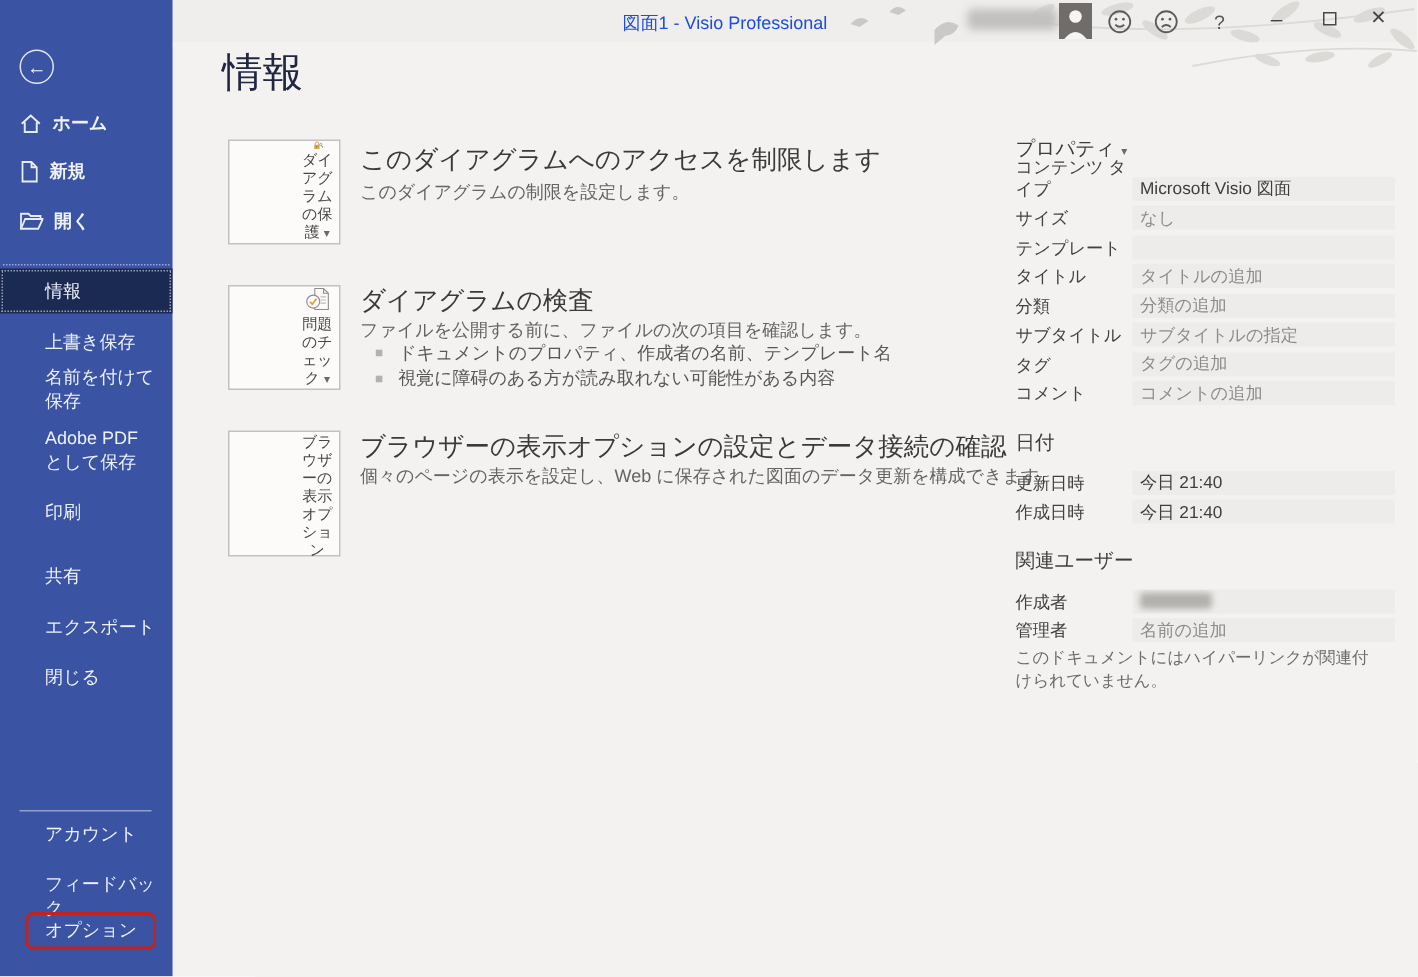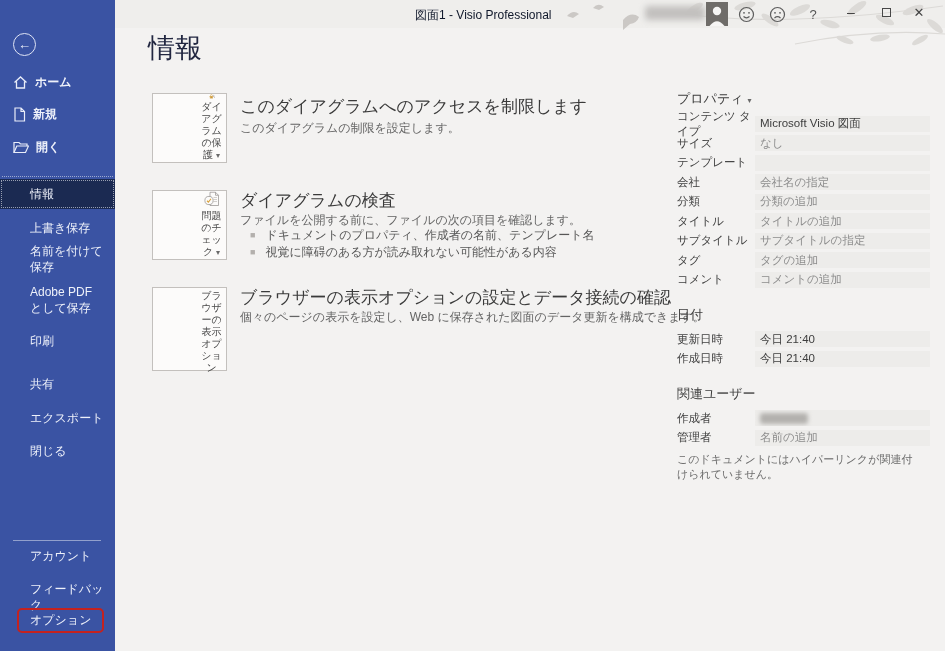--- a/index.html
+++ b/index.html
@@ -3,21 +3,21 @@
 <meta charset="utf-8">
 <style>
   * { margin:0; padding:0; box-sizing:border-box; }
   html,body { width:945px; height:651px; }
   body { font-family:"Liberation Sans","DejaVu Sans",sans-serif; }
   #app { position:relative; width:945px; height:651px; background:#f3f2f1; overflow:hidden; }
 
   
   .titlebar { position:absolute; left:115px; top:0; width:830px; height:28px; background:#efeeec; }
   .decor { position:absolute; left:545px; top:0; z-index:1; pointer-events:none; }
-  .win-title { position:absolute; left:415px; top:7px; font-size:12px; color:#0f172a; z-index:2; white-space:nowrap; }
+  .win-title { position:absolute; left:415px; top:7px; font-size:12px; color:#1d4ed8; z-index:2; white-space:nowrap; }
   .user-blur { position:absolute; left:645px; top:6px; width:60px; height:14px; background:#c2c0be; border-radius:3px; filter:blur(3px); z-index:2; }
   .tb { position:absolute; z-index:3; display:flex; align-items:center; justify-content:center; cursor:pointer; }
   .avatar-btn { left:706px; top:2px; width:22px; height:24px; }
   .smiley-btn { left:737px; top:5px; width:18px; height:18px; }
   .frown-btn  { left:768px; top:5px; width:18px; height:18px; }
   .help-btn   { left:805px; top:5px; width:16px; height:18px; font-size:13px; color:#555; }
   .min-btn    { left:843px; top:2px; width:16px; height:20px; font-size:14px; color:#444; }
   .max-btn    { left:878px; top:2px; width:16px; height:20px; }
   .max-box    { width:9px; height:9px; border:1px solid #484848; }
   .close-btn  { left:911px; top:2px; width:16px; height:20px; font-size:13px; color:#444; }
@@ -43,21 +43,21 @@
   .bullets { position:absolute; left:250px; top:227px; z-index:2; }
   .bullet-row { display:flex; align-items:center; gap:10px; font-size:12px; color:#575757; line-height:17px; }
   .bullet-sq { font-size:9px; color:#b3b0ad; }
 
   
   .panel { position:absolute; left:677px; top:90px; width:253px; z-index:2; }
   .phead { font-size:13px; color:#3c3c3c; height:18px; margin-bottom:6px; }
   .phead .caret { margin-left:4px; }
   .phead.mt { margin-top:16px; }
   .phead.mt2 { margin-top:12px; }
-  .prow { display:flex; align-items:center; height:19.5px; font-size:11.5px; }
+  .prow { display:flex; align-items:flex-end; height:19.5px; font-size:11.5px; }
   .plabel { width:78px; flex:none; color:#414141; }
   .pfield { flex:1; background:#edecea; height:16px; display:flex; align-items:center; padding:0 5px; cursor:pointer; overflow:hidden; white-space:nowrap; }
   .muted { color:#8c8c8c; }
   .normal { color:#3d3d3d; }
   .blur-blob { width:48px; height:11px; background:#b3b1ae; border-radius:3px; filter:blur(2px); }
   .pnote { font-size:11px; color:#6b6b6b; line-height:15px; margin-top:4px; width:245px; }
 </style>
 </head>
 <body>
 
@@ -234,30 +234,26 @@
       </div>
     <div class="prow">
         <span class="plabel">サイズ</span>
         <span class="pfield muted">なし</span>
       </div>
     <div class="prow">
         <span class="plabel">テンプレート</span>
         <span class="pfield normal"></span>
       </div>
     <div class="prow">
-        <span class="plabel">会社</span>
-        <span class="pfield muted">会社名の指定</span>
+        <span class="plabel">タイトル</span>
+        <span class="pfield muted">タイトルの追加</span>
       </div>
     <div class="prow">
         <span class="plabel">分類</span>
         <span class="pfield muted">分類の追加</span>
-      </div>
-    <div class="prow">
-        <span class="plabel">タイトル</span>
-        <span class="pfield muted">タイトルの追加</span>
       </div>
     <div class="prow">
         <span class="plabel">サブタイトル</span>
         <span class="pfield muted">サブタイトルの指定</span>
       </div>
     <div class="prow">
         <span class="plabel">タグ</span>
         <span class="pfield muted">タグの追加</span>
       </div>
     <div class="prow">

